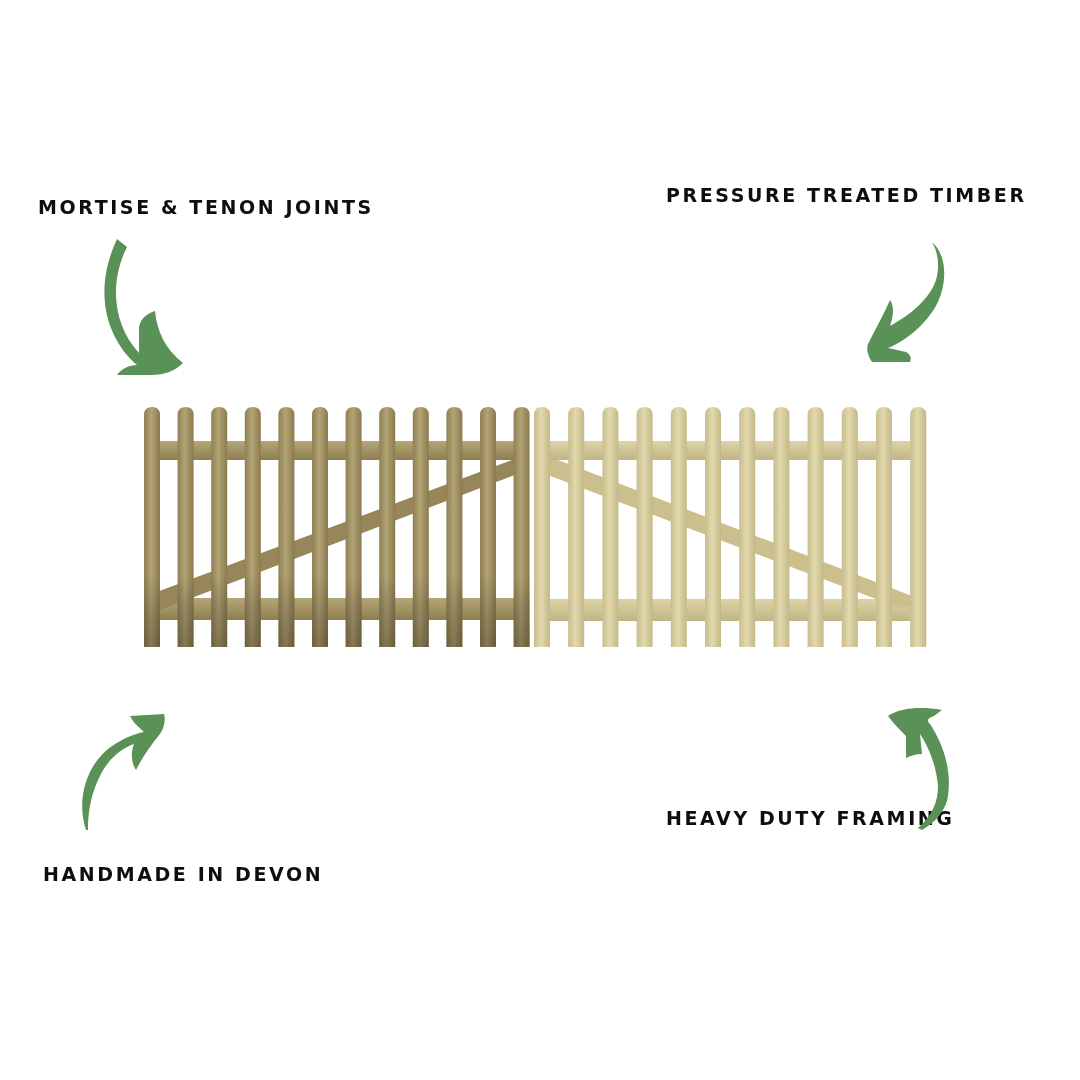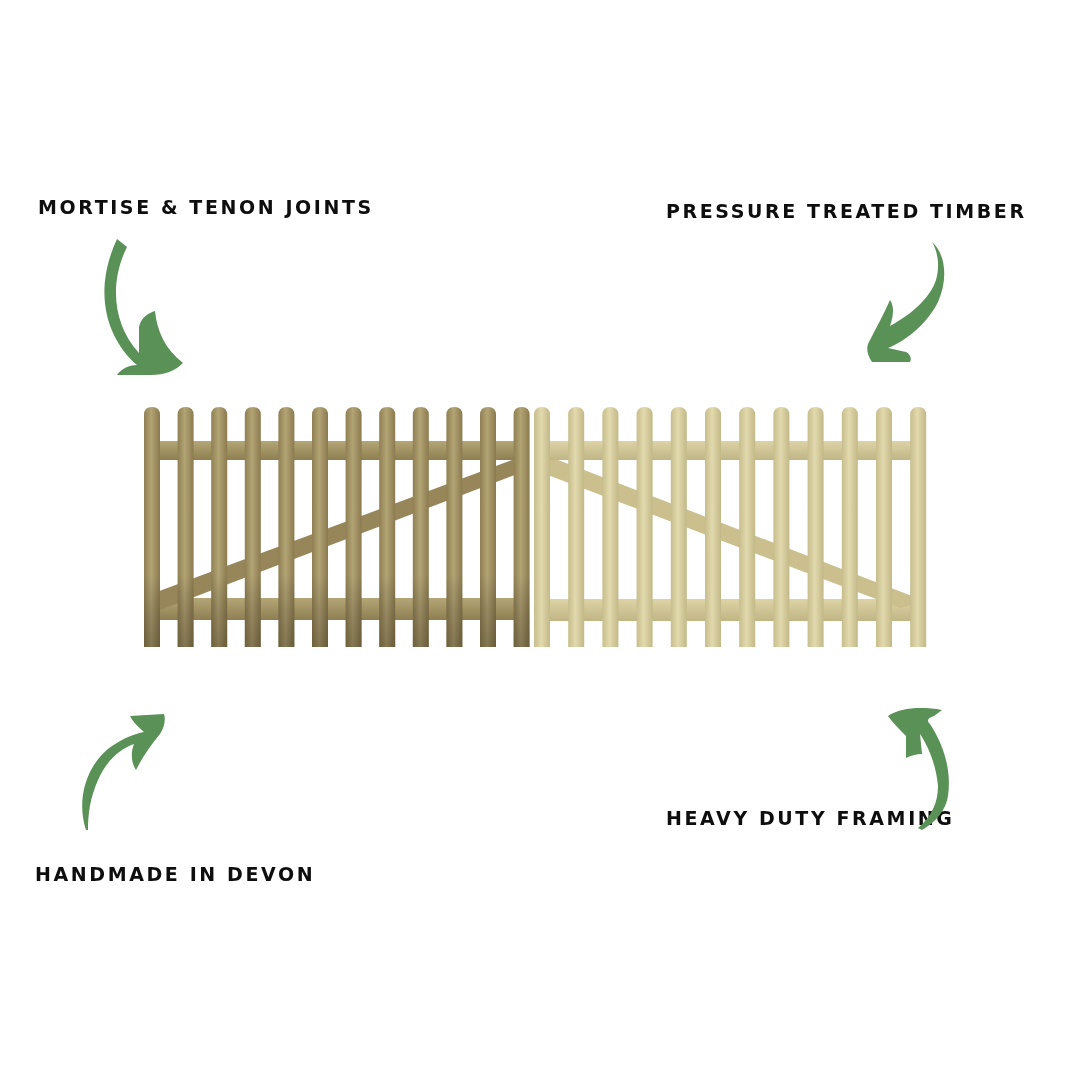--- a/index.html
+++ b/index.html
@@ -3,22 +3,22 @@
 <meta charset="utf-8">
 <style>
   html, body { margin: 0; padding: 0; background: #ffffff; }
   body { width: 1080px; height: 1080px; position: relative; overflow: hidden;
          font-family: "DejaVu Sans", sans-serif; }
   .label {
     position: absolute; font-weight: bold; font-size: 19px; letter-spacing: 2.6px;
     color: #0e0e0e; white-space: nowrap; line-height: 1;
   }
   #lbl-tl { left: 38px; top: 198px; }
-  #lbl-tr { left: 666px; top: 202px; }
-  #lbl-bl { left: 35px; top: 865px; }
+  #lbl-tr { left: 666px; top: 186px; }
+  #lbl-bl { left: 43px; top: 865px; }
   #lbl-br { left: 666px; top: 809px; }
   .arrow { position: absolute; }
   #gate { position: absolute; left: 140px; top: 400px; }
 </style>
 </head>
 <body>
 
 <div id="lbl-tl" class="label">MORTISE &amp; TENON JOINTS</div>
 <div id="lbl-tr" class="label">PRESSURE TREATED TIMBER</div>
 <div id="lbl-bl" class="label">HANDMADE IN DEVON</div>

